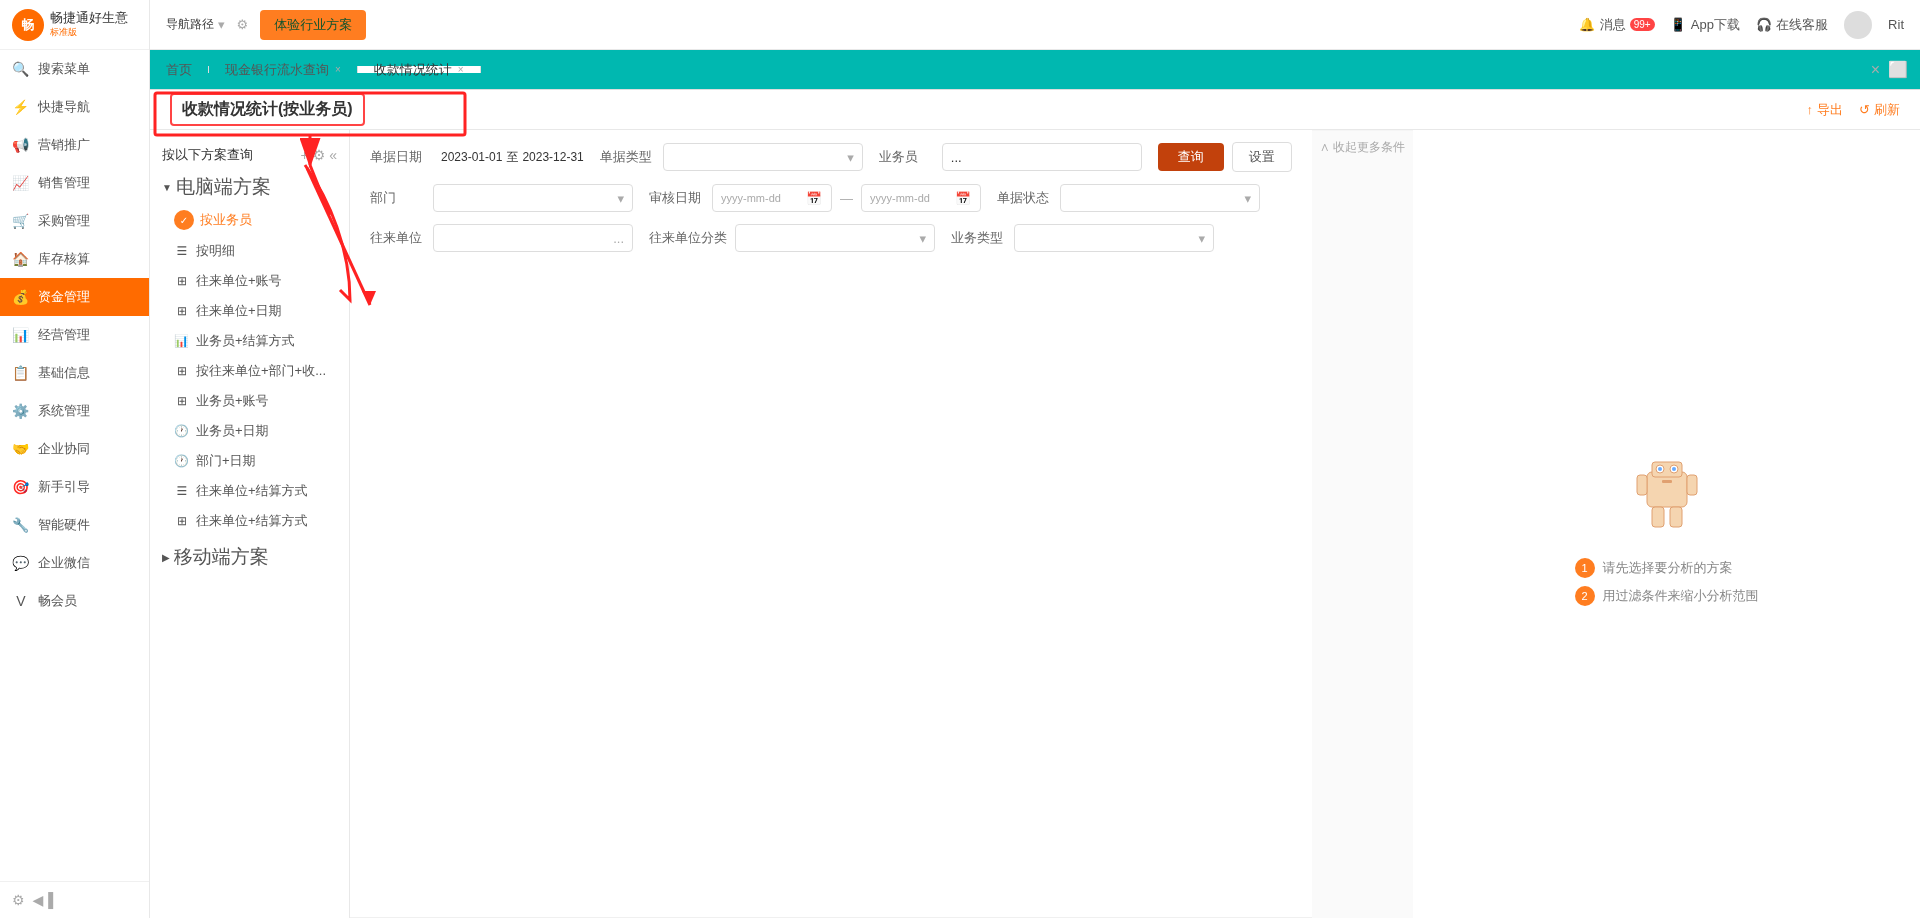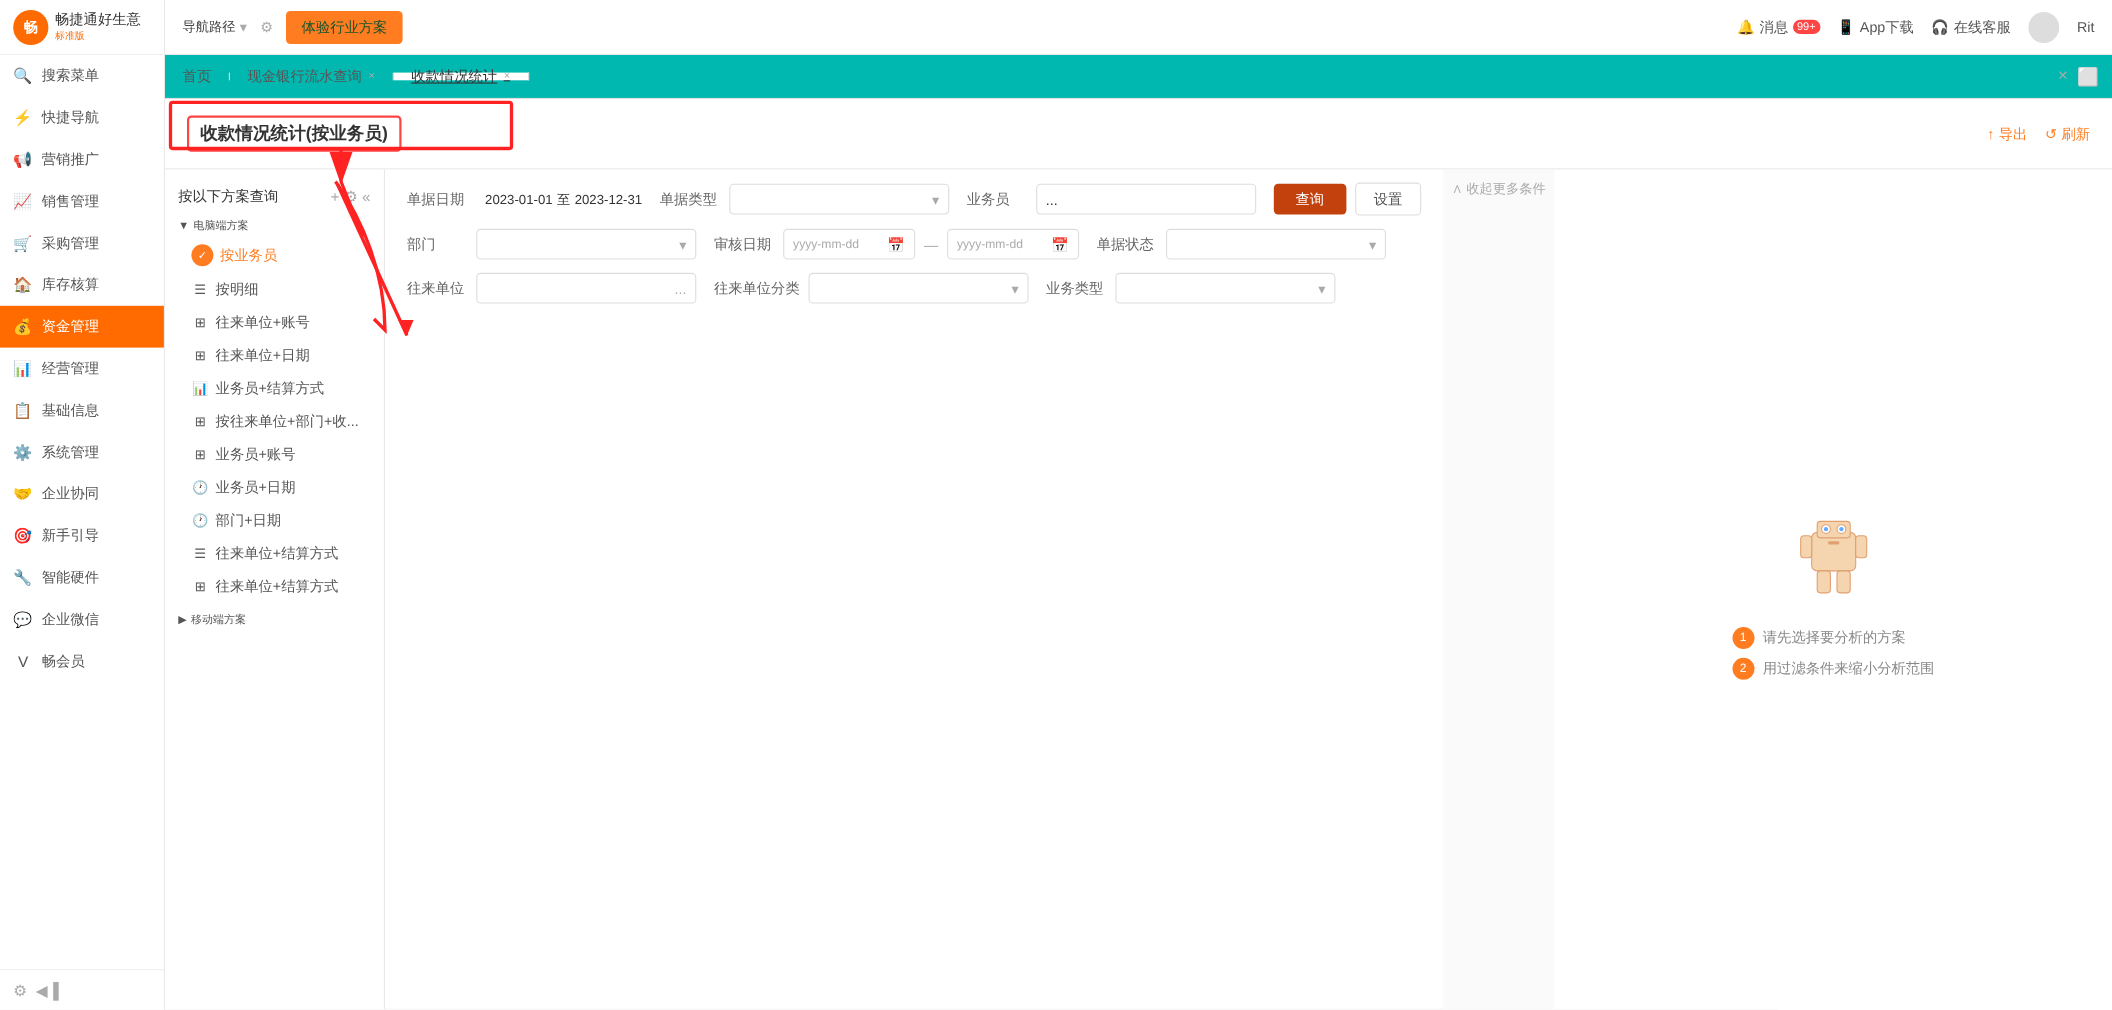--- a/index.html
+++ b/index.html
@@ -29,50 +29,50 @@
     .topbar-breadcrumb { font-size: 13px; color: #333; display: flex; align-items: center; gap: 4px; }
     .topbar-actions { margin-left: auto; display: flex; align-items: center; gap: 16px; }
     .topbar-btn { background: #ff7d20; color: #14532d; border: none; border-radius: 4px; padding: 6px 14px; cursor: pointer; font-size: 13px; }
     .topbar-action-item { display: flex; align-items: center; gap: 4px; color: #555; cursor: pointer; font-size: 13px; }
     .badge { background: #ff4444; color: white; border-radius: 10px; font-size: 10px; padding: 1px 4px; }
     .gear-icon { color: #aaa; cursor: pointer; }
 
     
     .tabbar { height: 40px; background: #f0fafa; display: flex; align-items: center; padding: 16px 0; border-bottom: 1px solid #ddd; flex-shrink: 0; position: relative; }
     .tab { display: flex; align-items: center; padding: 0 16px; height: 100%; cursor: pointer; font-size: 13px; color: #555; border-right: 1px solid #ddd; gap: 6px; }
-    .tab.active { background: white; color: #333; font-weight: 500; text-decoration: underline; }
+    .tab.active { background: white; color: #333; font-weight: 500; }
     .tab-close { font-size: 10px; color: #aaa; cursor: pointer; }
     .tabbar-controls { margin-left: auto; display: flex; align-items: center; padding-right: 12px; gap: 8px; }
     .tabbar-ctrl-btn { color: #aaa; cursor: pointer; font-size: 16px; }
 
     
     .page { flex: 1; display: flex; flex-direction: column; overflow: hidden; background: #f5f5f5; }
 
     
-    .page-header { background: white; padding: 0 20px; height: 64px; display: flex; align-items: center; border-bottom: 1px solid #e8e8e8; flex-shrink: 0; }
+    .page-header { background: white; padding: 0 20px; height: 40px; display: flex; align-items: center; border-bottom: 1px solid #e8e8e8; flex-shrink: 0; }
     .page-title-box { border: 2px solid #ff4444; border-radius: 4px; padding: 4px 10px; }
     .page-title { font-size: 16px; font-weight: bold; color: #333; }
     .page-header-actions { margin-left: auto; display: flex; align-items: center; gap: 16px; }
     .export-btn { display: flex; align-items: center; gap: 4px; color: #ff7d20; cursor: pointer; font-size: 13px; }
     .refresh-btn { display: flex; align-items: center; gap: 4px; color: #ff7d20; cursor: pointer; font-size: 13px; }
 
     
     .content { flex: 1; display: flex; overflow: hidden; }
 
     
     .left-panel { width: 200px; background: white; border-right: 1px solid #e8e8e8; flex-shrink: 0; padding: 10px 0; overflow-y: auto; }
     .filter-header { display: flex; align-items: center; padding: 6px 12px; font-size: 13px; color: #333; font-weight: 500; }
     .filter-header-label { flex: 1; }
     .filter-actions { display: flex; align-items: center; gap: 4px; }
     .filter-action-btn { color: #aaa; cursor: pointer; font-size: 14px; }
 
     .scheme-group { margin-bottom: 4px; }
     .scheme-group-header { display: flex; align-items: center; padding: 4px 12px; cursor: pointer; color: #555; }
     .scheme-group-arrow { font-size: 10px; margin-right: 4px; }
-    .scheme-group-label { font-size: 10px; }
+    .scheme-group-label { font-size: 19px; }
 
     .scheme-item { display: flex; align-items: center; padding: 6px 12px 6px 24px; cursor: pointer; color: #555; font-size: 13px; gap: 6px; }
     .scheme-item.active { color: #ff7d20; }
     .scheme-item-icon { width: 16px; height: 16px; display: flex; align-items: center; justify-content: center; font-size: 12px; flex-shrink: 0; }
     .scheme-item-active-dot { width: 20px; height: 20px; background: #ff7d20; border-radius: 50%; display: flex; align-items: center; justify-content: center; color: white; font-size: 10px; flex-shrink: 0; }
 
     
     .right-panel { flex: 1; background: white; display: flex; flex-direction: row; overflow: hidden; }
 
     .filter-form { padding: 12px 20px; border-bottom: 1px solid #f0f0f0; }

